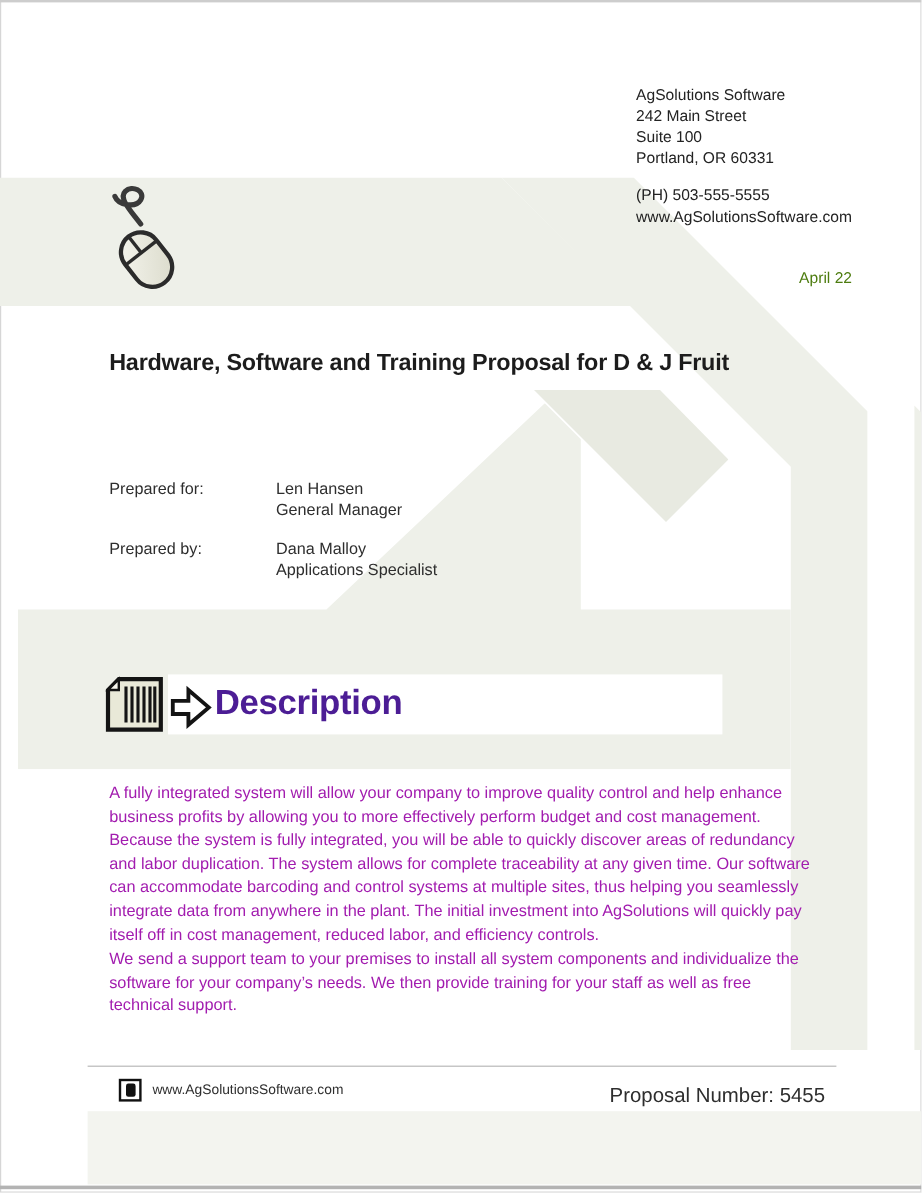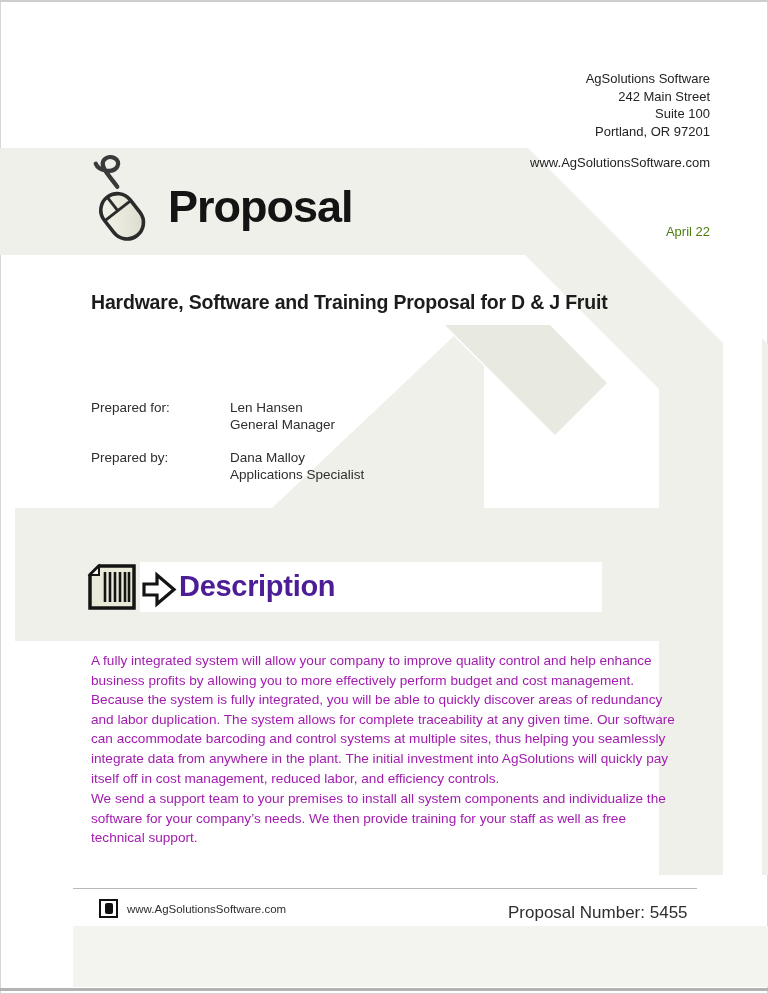--- a/index.html
+++ b/index.html
@@ -13,21 +13,21 @@
   .wm-band   {background:#eef0e9;clip-path:polygon(0px 148px,418px 148px,526px 255px,0px 255px);}
   .wm-stripe-a{background:#eef0e9;clip-path:polygon(418px 148px,528px 148px,723px 343px,723px 875px,659px 875px,659px 389px);}
   .wm-outer  {background:#eef0e9;clip-path:polygon(572px 148px,768px 344px,768px 875px,762px 875px,762px 338px);}
   .wm-stripe-b{background:#e8eae1;clip-path:polygon(445px 325px,550px 325px,607px 383px,555px 435px);}
   .wm-main   {background:#eef0e9;clip-path:polygon(454px 336px,484px 366px,484px 508px,659px 508px,659px 641px,15px 641px,15px 508px,272px 508px);}
   .wm-notch  {position:absolute;left:140px;top:562px;width:462px;height:50px;background:#ffffff;}
   .wm-bottom {position:absolute;left:73px;top:926px;width:695px;height:61px;background:#f3f4ef;}
   .edge-top   {position:absolute;left:0;top:0;width:768px;height:2px;background:#cdcdcd;}
   .edge-bottom{position:absolute;left:0;top:988px;width:768px;height:3px;background:#b3b3b3;}
   
-  .header-block{position:absolute;top:70px;right:58px;text-align:right;font-size:13px;line-height:17.5px;color:#232323;}
+  .header-block{position:absolute;top:70px;right:58px;font-size:13px;line-height:17.5px;color:#232323;}
   .header-block .grp2{margin-top:14px;}
   .date{position:absolute;top:224px;right:58px;font-size:13px;color:#4d7c0f;}
   
   .logo{position:absolute;left:80px;top:150px;height:102px;display:flex;align-items:center;}
   .logo svg{display:block;}
   .logo-text{font-size:45px;font-weight:700;letter-spacing:-1px;color:#141414;margin-left:2px;margin-top:12px;}
   
   .doc-title{position:absolute;left:91px;top:291px;font-size:19.5px;font-weight:700;color:#1c1c1c;letter-spacing:-0.2px;}
   .prep-row{position:absolute;left:91px;display:flex;font-size:13.5px;line-height:17px;color:#2e2e2e;}
   .prep-row .lbl{width:139px;}
@@ -61,22 +61,23 @@
   <div class="wm wm-main"></div>
   <div class="wm-notch"></div>
   <div class="wm-bottom"></div>
   <div class="edge-top"></div>
   <div class="edge-bottom"></div>
 
   <div class="header-block">
     <div>AgSolutions Software</div>
     <div>242 Main Street</div>
     <div>Suite 100</div>
-    <div>Portland, OR 97201</div>
+    <div>Portland, OR 60331</div>
     <div class="grp2">
+      <div>(PH) 503-555-5555</div>
       <div>www.AgSolutionsSoftware.com</div>
     </div>
   </div>
 
   <div class="date">April 22</div>
 
   <div class="logo">
     <span>
       <svg width="86" height="100" viewBox="0 0 120 132">
         <defs>
@@ -86,21 +87,20 @@
           </linearGradient>
         </defs>
         <path d="M 52 46 C 40 30, 26 16, 34 8 C 42 0, 58 8, 52 18 C 46 28, 26 24, 22 14" fill="none" stroke="#3a3a3a" stroke-width="6" stroke-linecap="round"></path>
         <g transform="rotate(-38 58 88)">
           <rect x="36" y="54" width="46" height="68" rx="23" fill="url(#mg)" stroke="#2b2b2b" stroke-width="5"></rect>
           <line x1="36" y1="78" x2="82" y2="78" stroke="#2b2b2b" stroke-width="4"></line>
           <line x1="59" y1="55" x2="59" y2="78" stroke="#2b2b2b" stroke-width="4"></line>
         </g>
       </svg>
     </span>
-    <span class="logo-text">Proposal</span>
   </div>
 
   <div class="doc-title">Hardware, Software and Training Proposal for D &amp; J Fruit</div>
 
   <div class="prep-row prep-by">
     <div class="lbl">Prepared by:</div>
     <div>
       <div>Dana Malloy</div>
       <div>Applications Specialist</div>
     </div>

